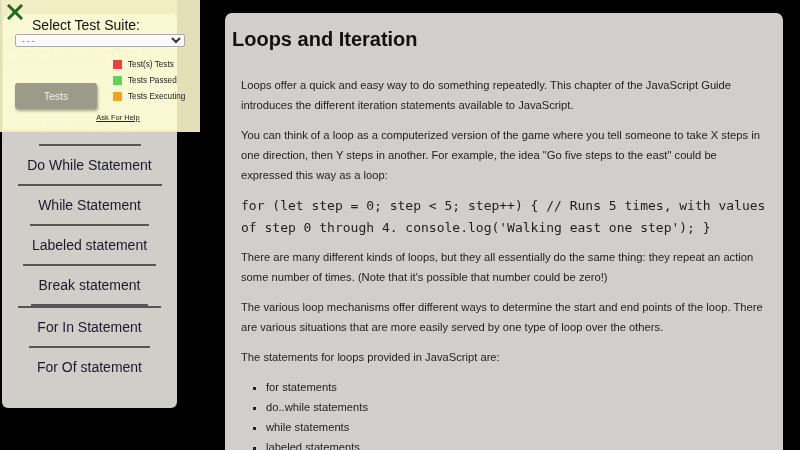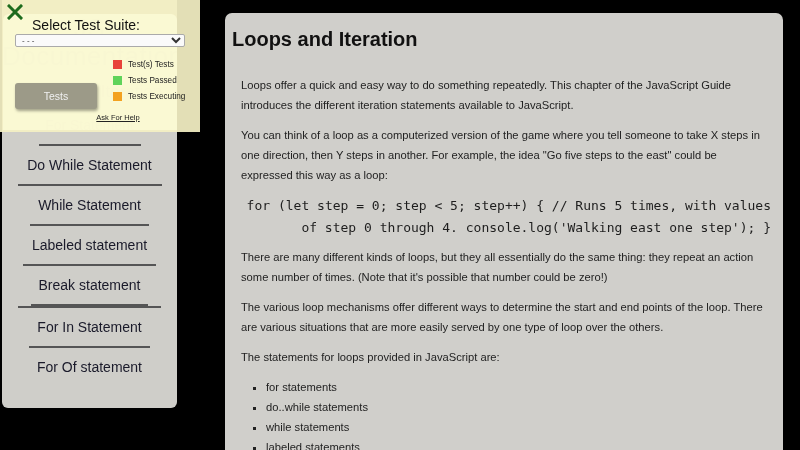--- a/index.html
+++ b/index.html
@@ -69,21 +69,20 @@
       font-size: 11.2px;
       line-height: 20px;
     }
     .content p { margin: 0 0 10px 0; }
     .code {
       font-family: "DejaVu Sans Mono", monospace;
       font-size: 13px;
       line-height: 22px;
       margin: 6px 0 8px 0;
       color: #1e1e1e;
-      text-align: right;
     }
     .content ul { margin: 0; padding-left: 25px; list-style: square; }
     .content li { line-height: 20px; }
     .overlay {
       position: absolute;
       left: 0; top: 0;
       width: 200px; height: 132px;
       background: rgba(244, 240, 196, 0.93);
     }
     .overlay-card {

